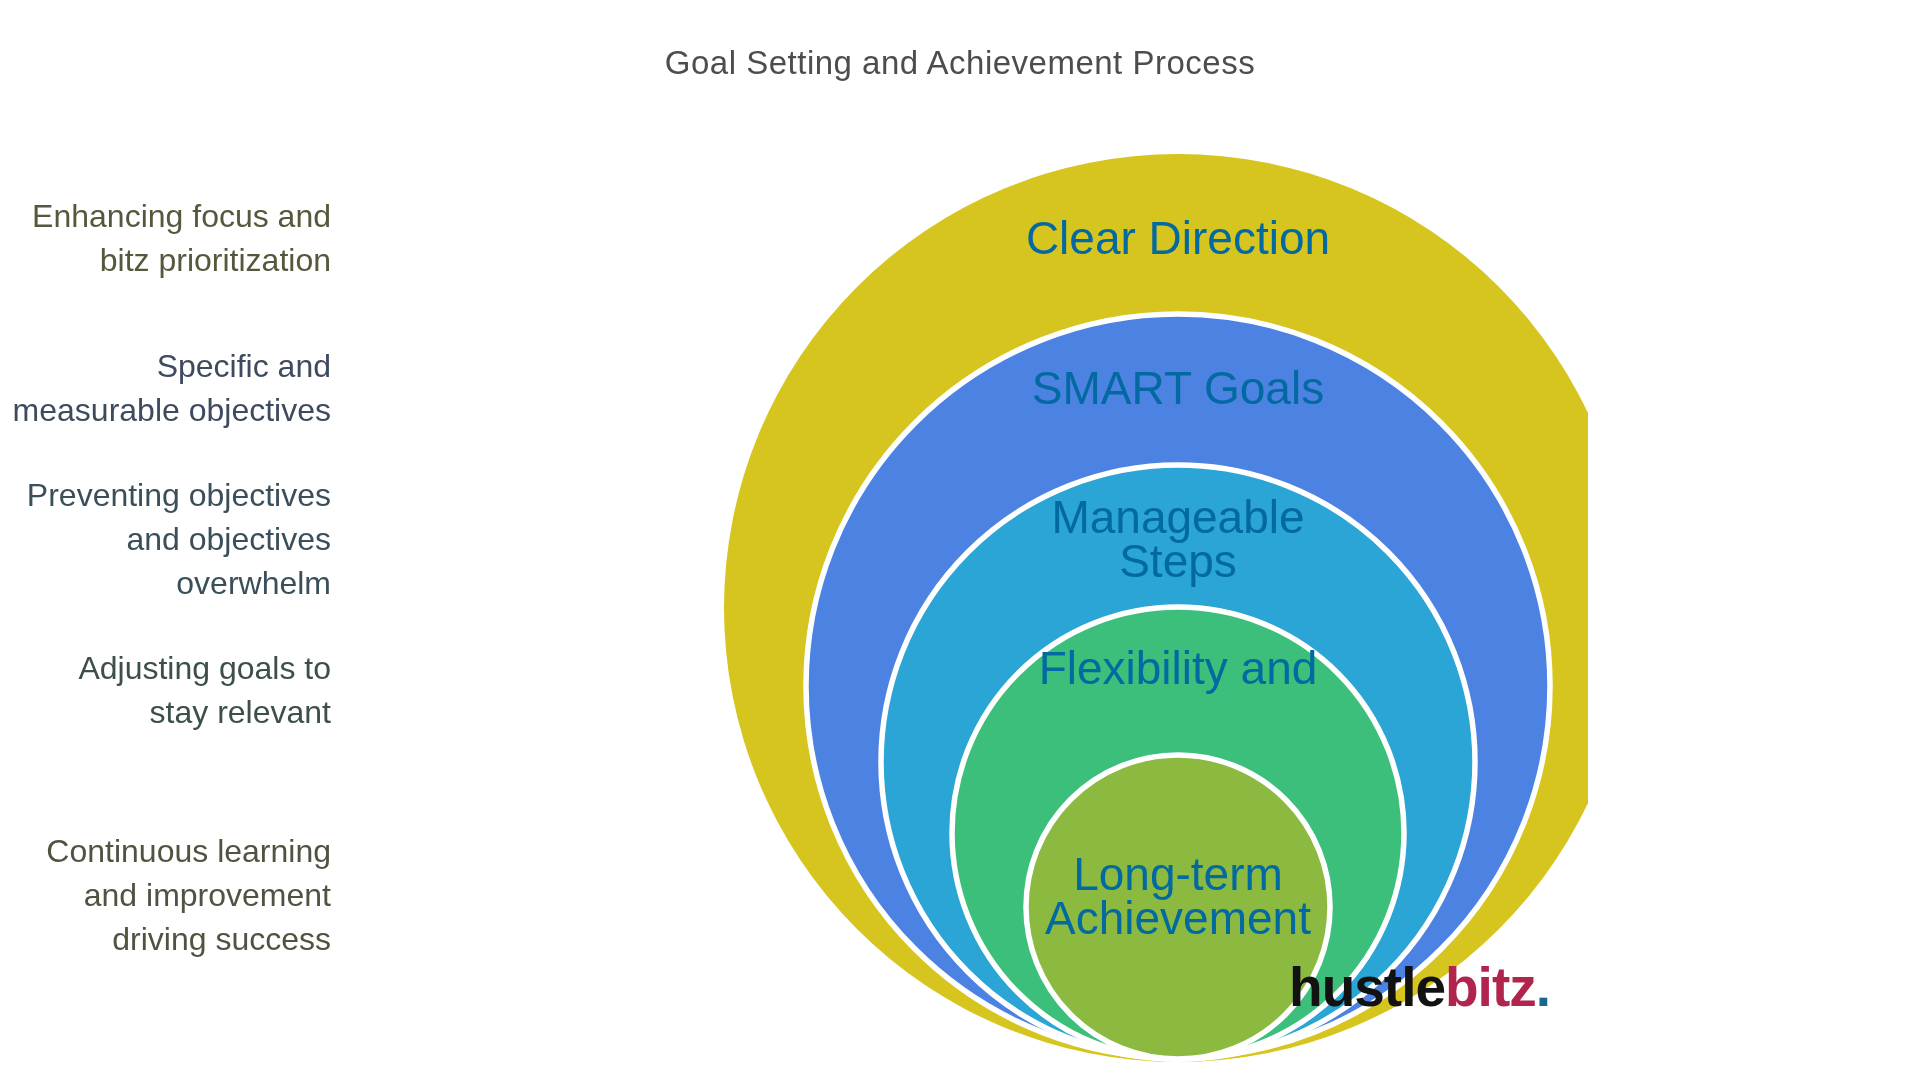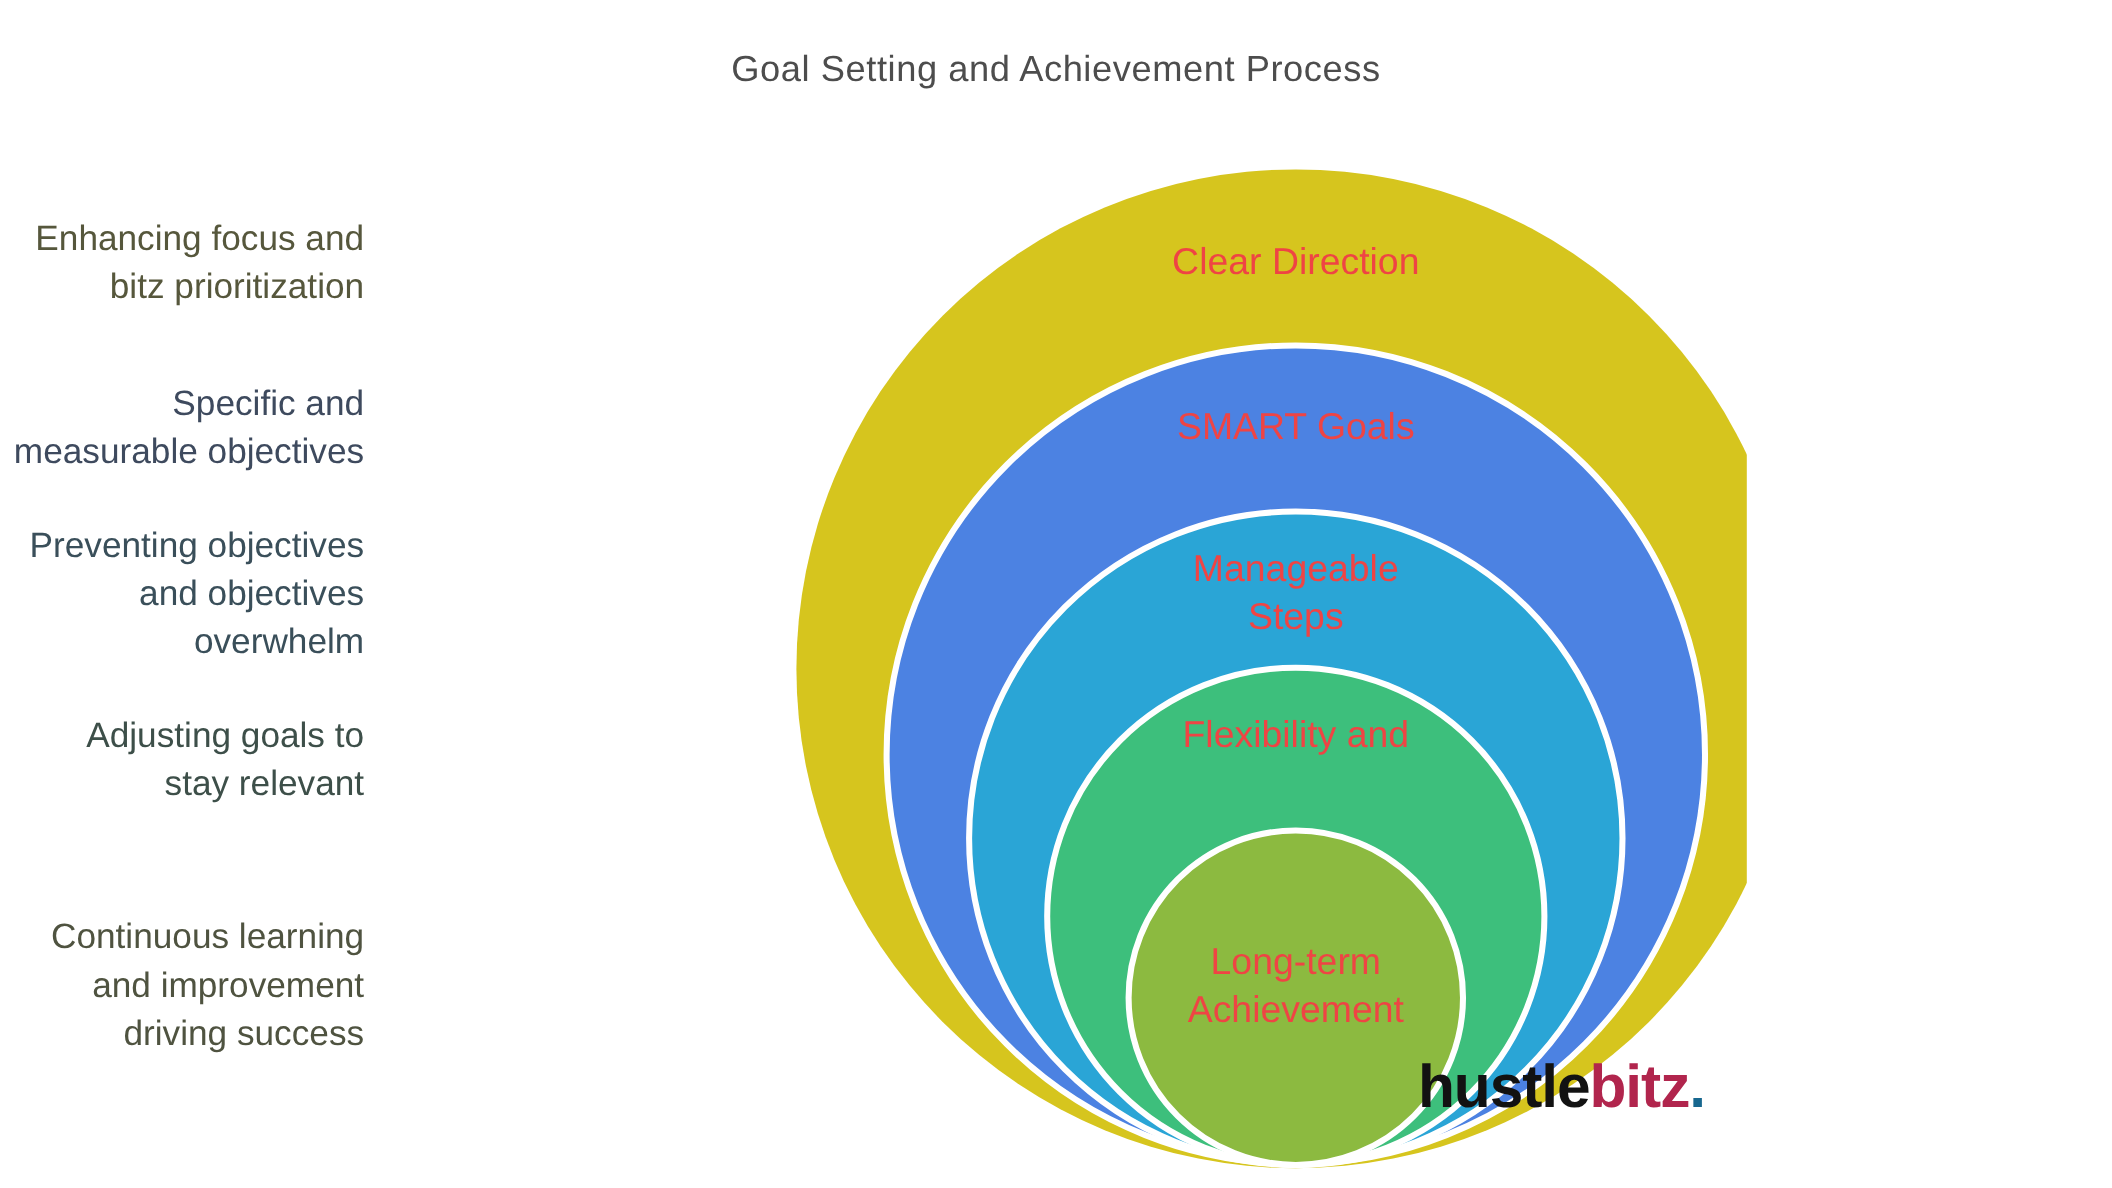--- a/index.html
+++ b/index.html
@@ -33,22 +33,22 @@
   }
   .ring-inner {
     stroke: #ffffff;
     stroke-width: 5.5px;
   }
   .ring-label {
     position: absolute;
     left: 898px;
     width: 560px;
     text-align: center;
-    color: #ef4444;
-    font-size: 34px;
+    color: #0369a1;
+    font-size: 46px;
     line-height: 44px;
   }
   .annotation {
     position: absolute;
     right: 1257px;
     width: 540px;
     text-align: right;
     font-size: 32px;
     line-height: 44px;
   }

